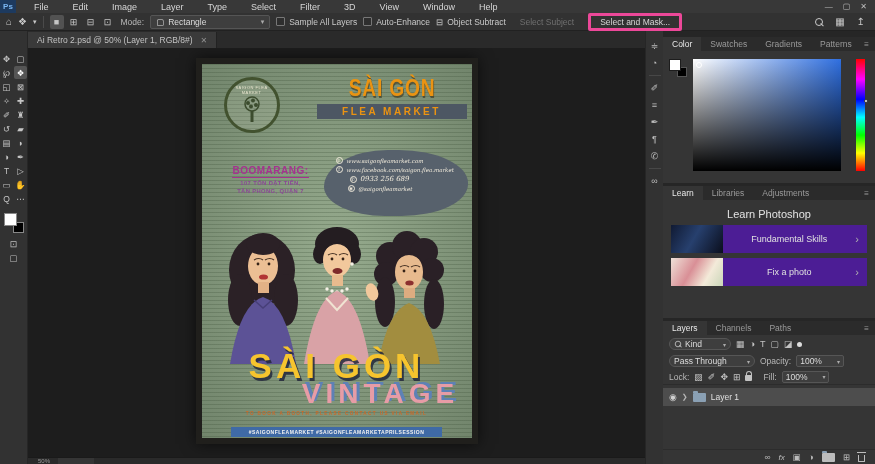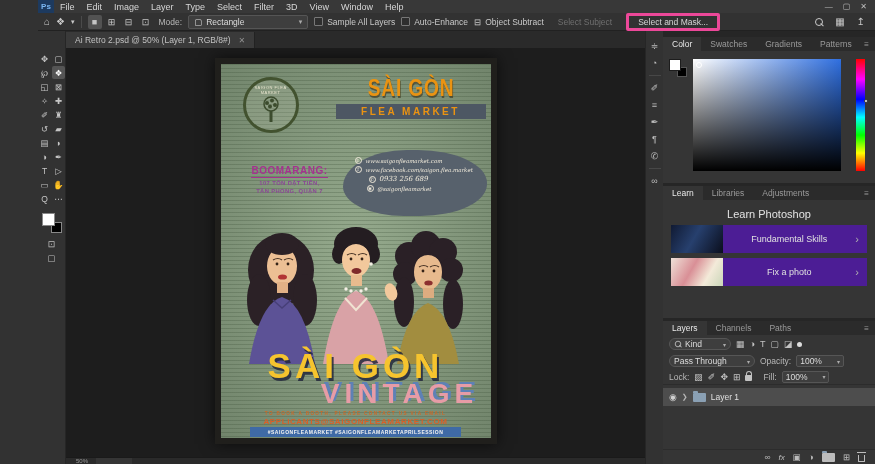--- a/index.html
+++ b/index.html
@@ -1,22 +1,22 @@
 <!DOCTYPE html>
 <html><head>
 <meta charset="utf-8">
 <style>
   * { margin:0; padding:0; box-sizing:border-box; }
   html,body { width:875px; height:464px; overflow:hidden; background:#262626; }
-  .app { width:875px; height:464px; position:relative; font-family:"Liberation Sans",sans-serif; color:#cfcfcf; background:#323232; display:flex; flex-direction:column;padding-left:38px; }
+  .app { width:875px; height:464px; position:relative; font-family:"Liberation Sans",sans-serif; color:#cfcfcf; background:#323232; display:flex; flex-direction:column; }
 
   
   .menubar { height:13px; background:#383838; display:flex; align-items:center; font-size:9px; flex:0 0 auto; }
   .ps-logo { width:16px; height:13px; background:#1d3a5f; color:#7ab6f2; font-size:8px; font-weight:bold; display:flex; align-items:center; justify-content:center; }
-  .menu-item { padding:0 6px; color:#d6d6d6; cursor:default; }
+  .menu-item { padding:0 6px; color:#d6d6d6; cursor:default;margin-left:12px; }
   .win-controls { margin-left:auto; display:flex; gap:10px; padding-right:8px; font-size:8px; color:#bdbdbd; }
 
   
   .optionsbar { height:18px; background:#323232; border-bottom:1px solid #212121; display:flex; align-items:center; font-size:8.5px; gap:6px; padding:0 6px; flex:0 0 auto; }
   .opt-icon { color:#c9c9c9; font-size:10px; line-height:1; }
   .opt-sep { width:1px; height:12px; background:#4a4a4a; }
   .sel-mode { display:flex; gap:3px; }
   .sel-mode span { width:14px; height:14px; display:flex; align-items:center; justify-content:center; color:#c5c5c5; font-size:9px; border-radius:2px; }
   .sel-mode span.active { background:#525252; }
   .opt-select { background:#3e3e3e; border:1px solid #555; border-radius:2px; height:14px; display:flex; align-items:center; gap:4px; padding:0 5px; color:#ddd; min-width:120px; }
@@ -350,21 +350,20 @@
                 <circle cx="145" cy="85" r="1.7" fill="#f5f0e6"></circle>
                 <path d="M102,160 Q113,94 135,87 Q157,94 168,160 Z" fill="#d9a2a6"></path>
                 <path d="M124,94 L135,106 L146,94" stroke="#f0e3d2" stroke-width="2" fill="none"></path>
                 <ellipse cx="170" cy="88" rx="6" ry="9" fill="#f2c89c" transform="rotate(-18 170 88)"></ellipse>
               </g>
             </svg>
 
             <div class="headline1">SÀI GÒN</div>
             <div class="headline2">VINTAGE</div>
             <div class="note-line">TO BOOK A BOOTH, PLEASE CONTACT US VIA EMAIL</div>
-            <div class="email-line">APPLICANTS@SAIGONFLEAMARKET.COM</div>
             <div class="hash-band">#SAIGONFLEAMARKET  #SAIGONFLEAMARKETAPRILSESSION</div>
           </div>
         </div>
       </div>
 
       <div class="statusbar">
         <span>50%</span>
         <span class="status-field"></span>
       </div>
     </div>

